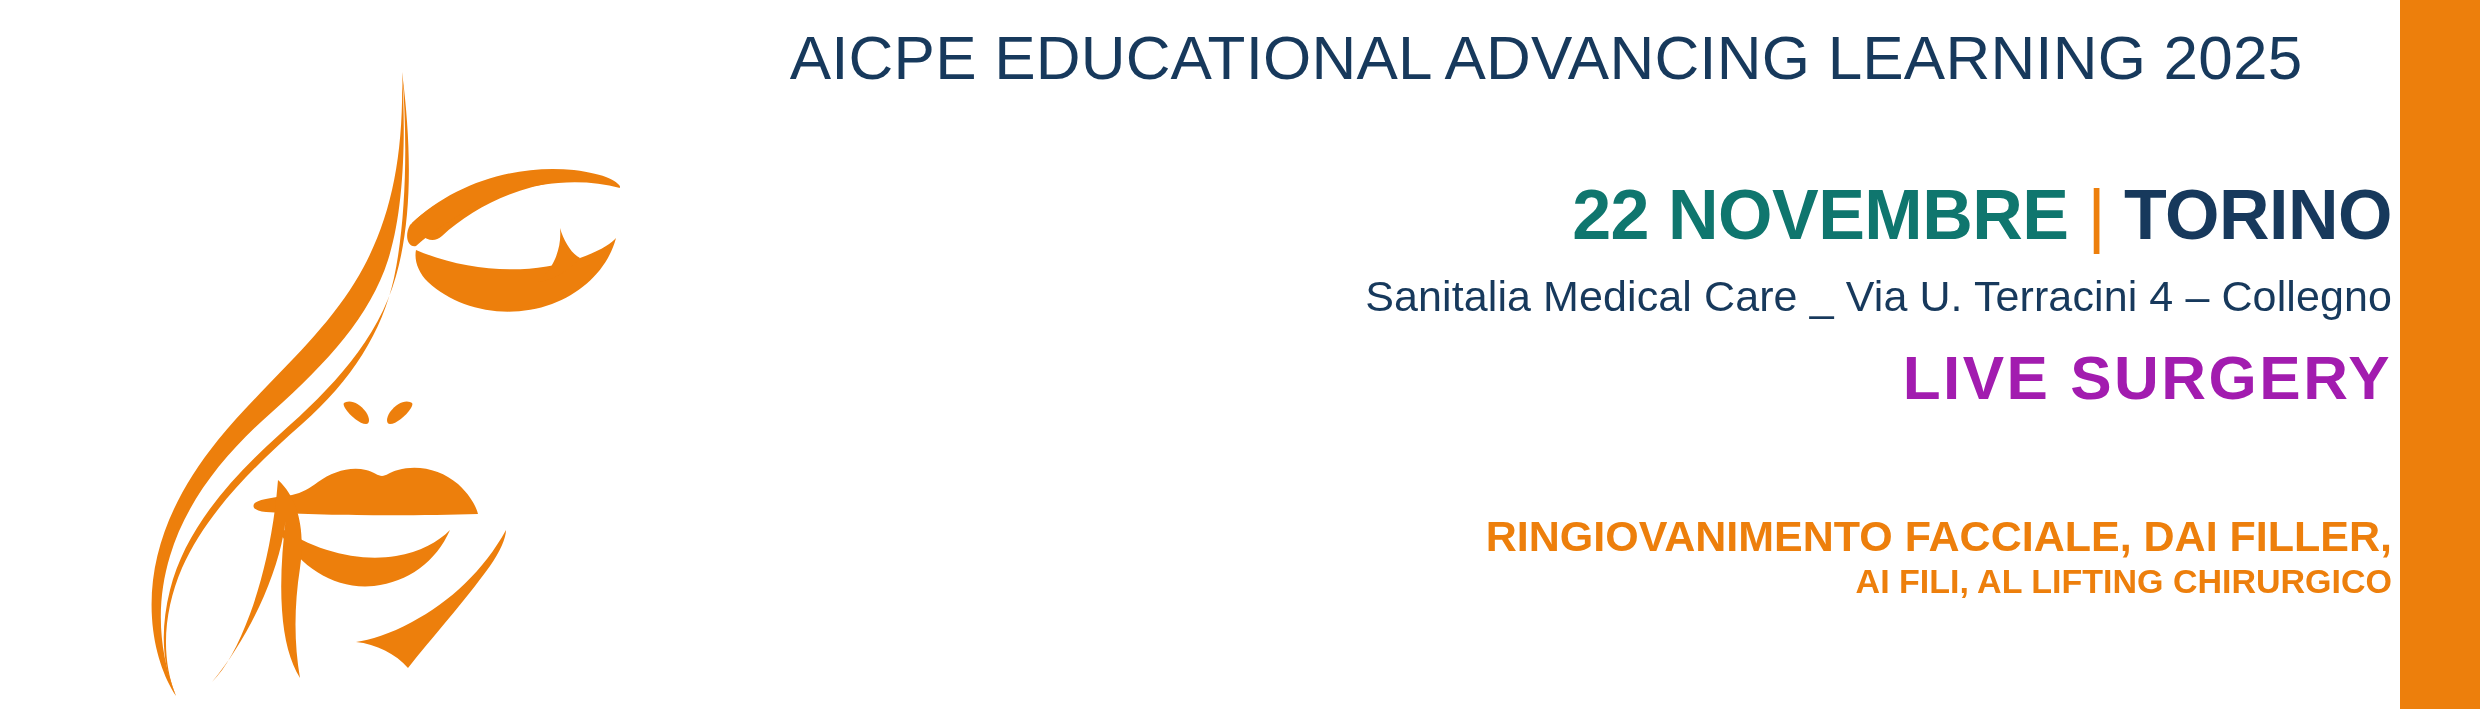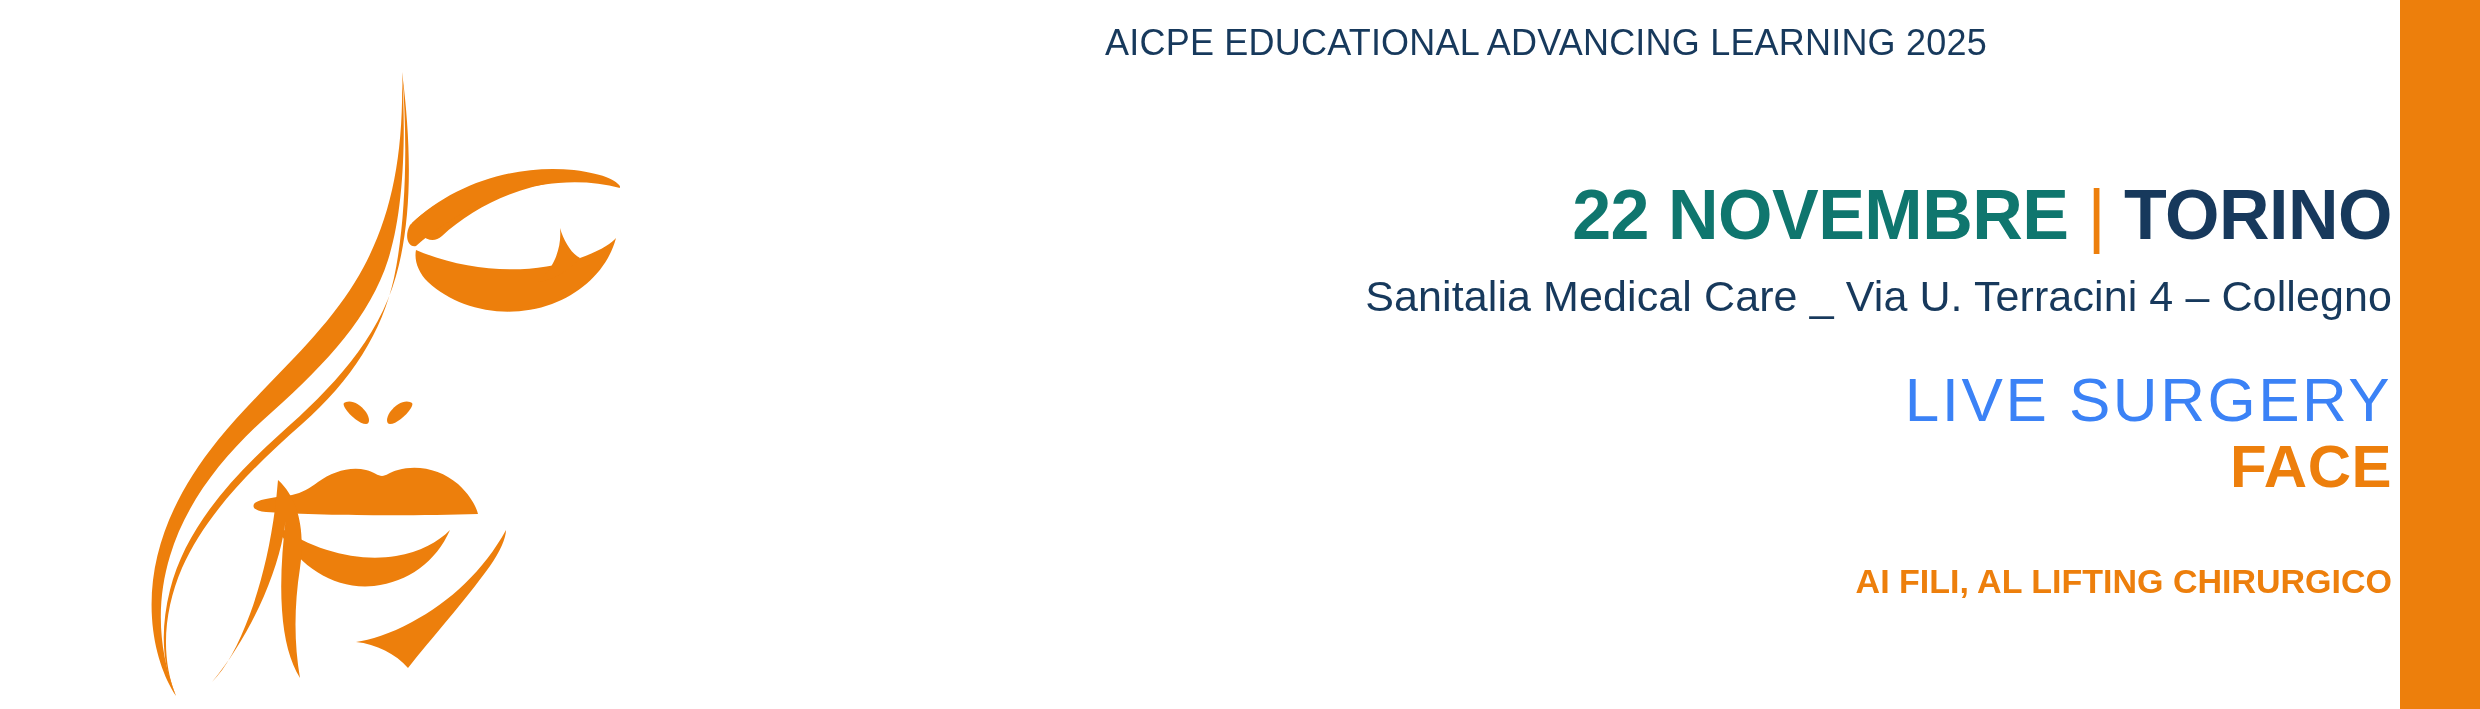--- a/index.html
+++ b/index.html
@@ -51,21 +51,21 @@
   }
 
   .line { white-space: nowrap; }
 
   #title-line {
     position: absolute;
     left: 0;
     right: 0;
     top: 22px;
     text-align: center;
-    font-size: 36px;
+    font-size: 62px;
     font-weight: 400;
     letter-spacing: 0.2px;
     color: #17395C;
   }
 
   #date-line {
     position: absolute;
     right: 0;
     top: 175px;
     font-size: 70px;
@@ -82,24 +82,24 @@
     top: 272px;
     font-size: 43px;
     font-weight: 400;
     color: #17395C;
     letter-spacing: 0.1px;
   }
 
   #live-surgery-line {
     position: absolute;
     right: 0;
-    top: 364px;
+    top: 342px;
     font-size: 62px;
-    font-weight: 400;
-    color: #3b82f6;
+    font-weight: 700;
+    color: #a21caf;
     letter-spacing: 2.5px;
   }
 
   #face-line {
     position: absolute;
     right: 0;
     top: 432px;
     font-size: 60px;
     font-weight: 700;
     color: #ED7F0C;
@@ -241,22 +241,22 @@
     <div class="line" id="title-line">AICPE EDUCATIONAL ADVANCING LEARNING 2025</div>
 
     <div class="line" id="date-line">
       <span class="date-orange">22 NOVEMBRE</span><span class="date-sep"> | </span><span class="date-navy">TORINO</span>
     </div>
 
     <div class="line" id="venue-line">Sanitalia Medical Care _ Via U. Terracini 4 – Collegno</div>
 
     <div class="line" id="live-surgery-line">LIVE SURGERY</div>
 
-    <div class="line" id="face-line">FACE</div>
-
+
+    <div class="line" id="subtitle-1">RINGIOVANIMENTO FACCIALE, DAI FILLER,</div>
 
     <div class="line" id="subtitle-2">AI FILI, AL LIFTING CHIRURGICO</div>
 
 
   </div>
 
   <div id="right-bar"></div>
 
 </div>
 

